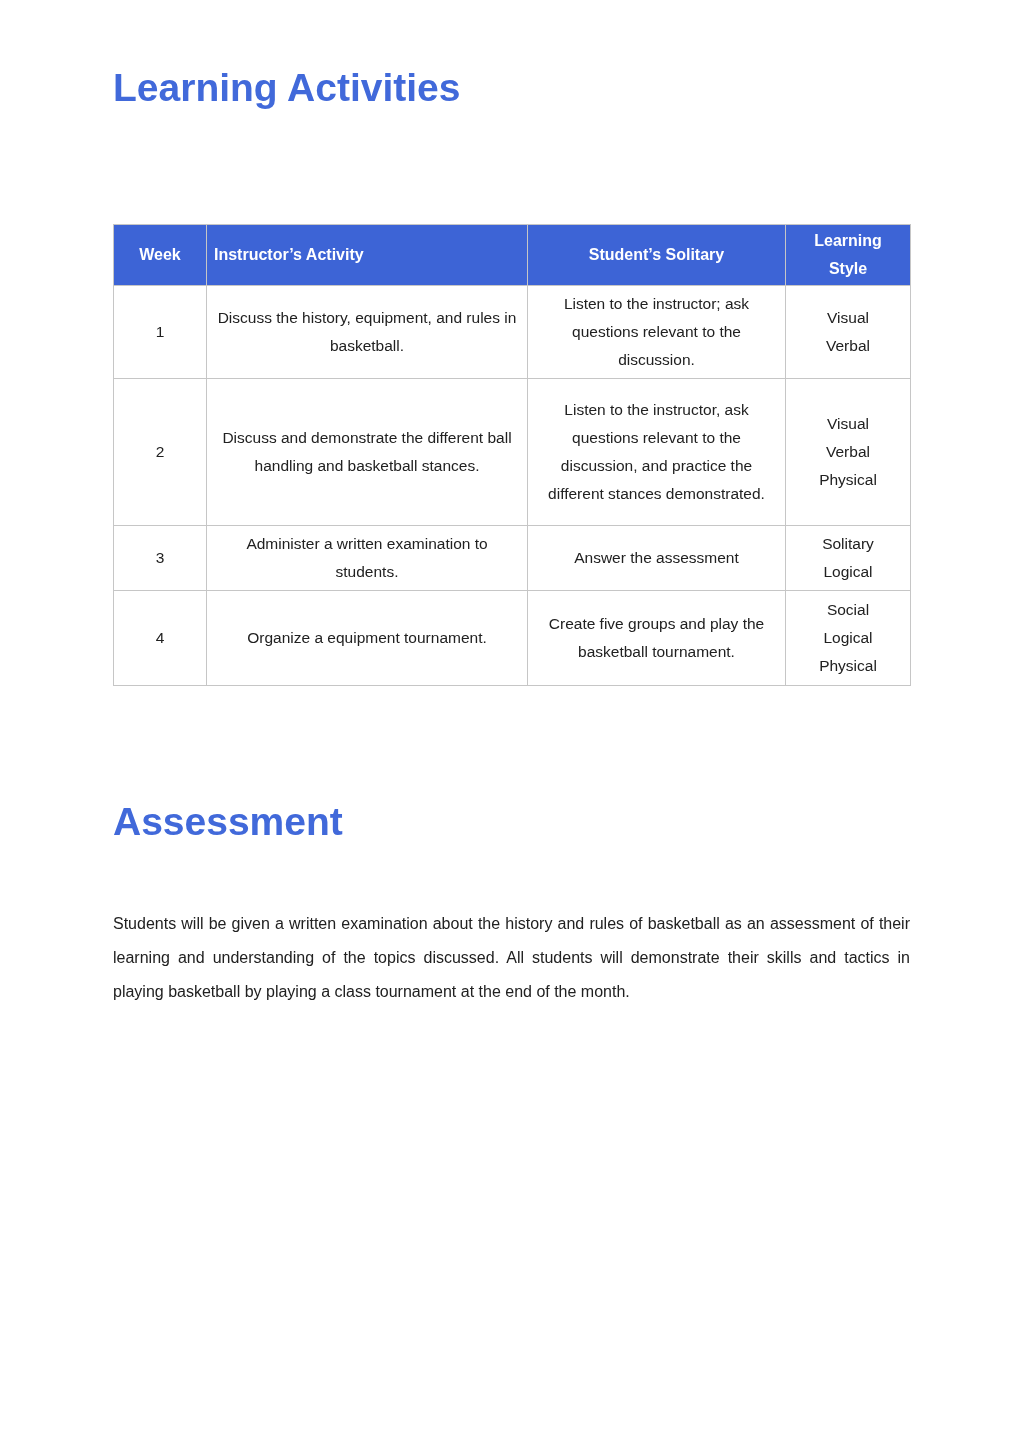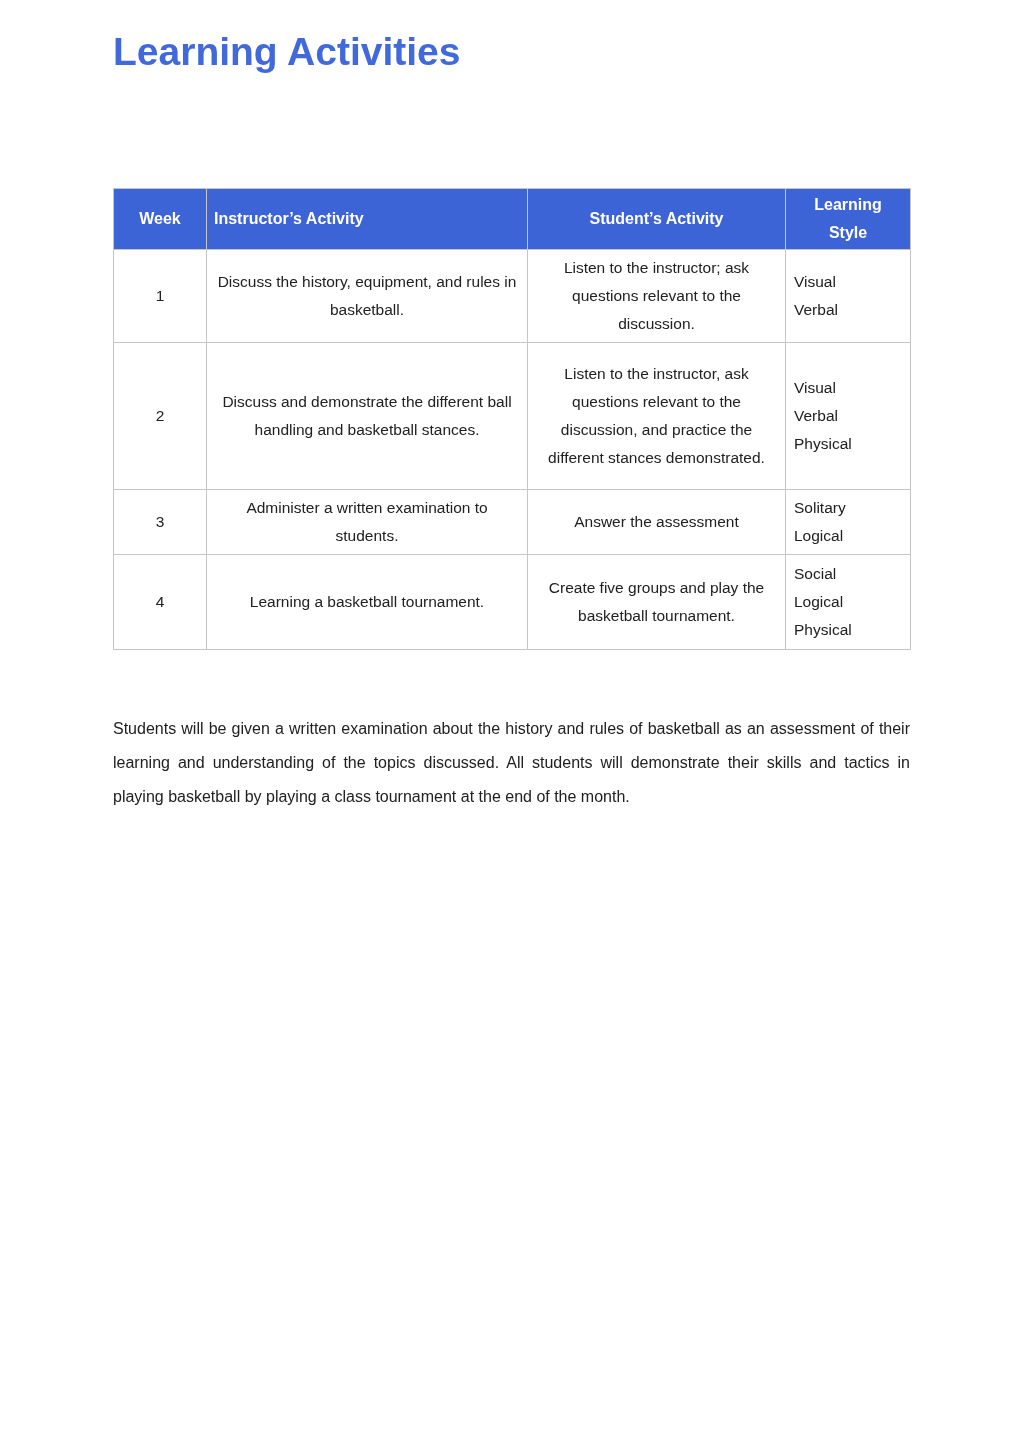--- a/index.html
+++ b/index.html
@@ -16,21 +16,21 @@
     background: var(--background);
   }
   body {
     width: 1024px;
     height: 1446px;
     font-family: "Liberation Sans", "DejaVu Sans", sans-serif;
     color: var(--text-color);
     overflow: hidden;
   }
   .doc {
-    padding: 28px 114px 0 113px;
+    padding: 64px 114px 0 113px;
   }
   h1, h2 {
     margin: 0;
     font-size: 39px;
     line-height: 47px;
     font-weight: 700;
     color: var(--accent-blue);
     letter-spacing: 0;
   }
   table.activities {
@@ -61,21 +61,21 @@
 
   table.activities td {
     border: 1px solid var(--table-border);
     padding: 4px 8px;
     vertical-align: middle;
     background: var(--background);
   }
   td.c-week  { text-align: center; }
   td.c-instr { text-align: center; }
   td.c-stud  { text-align: center; }
-  td.c-style { white-space: pre-line; margin-top: 15px; }
+  td.c-style { text-align: center; white-space: pre-line; margin-top: 15px; }
 
   tr.r1 td { height: 92px; }
   tr.r2 td { height: 147px; }
   tr.r3 td { height: 62px; }
   tr.r4 td { height: 95px; }
 
   h2.assessment-title { margin-top: 112px; }
 
   p.assessment-body {
     margin: 62px 0 0 0;
@@ -97,21 +97,21 @@
     <colgroup>
       <col class="w-week">
       <col class="w-instr">
       <col class="w-stud">
       <col class="w-style">
     </colgroup>
     <thead>
       <tr>
         <th class="c-week">Week</th>
         <th class="c-instr">Instructor’s Activity</th>
-        <th class="c-stud">Student’s Activity</th>
+        <th class="c-stud">Student’s Solitary</th>
         <th class="c-style">Learning Style</th>
       </tr>
     </thead>
     <tbody>
       <tr class="r1">
         <td class="c-week">1</td>
         <td class="c-instr">Discuss the history, equipment, and rules in basketball.</td>
         <td class="c-stud">Listen to the instructor; ask questions relevant to the discussion.</td>
         <td class="c-style">Visual
 Verbal</td>
@@ -126,25 +126,26 @@
       </tr>
       <tr class="r3">
         <td class="c-week">3</td>
         <td class="c-instr">Administer a written examination to students.</td>
         <td class="c-stud">Answer the assessment</td>
         <td class="c-style">Solitary
 Logical</td>
       </tr>
       <tr class="r4">
         <td class="c-week">4</td>
-        <td class="c-instr">Learning a basketball tournament.</td>
+        <td class="c-instr">Organize a equipment tournament.</td>
         <td class="c-stud">Create five groups and play the basketball tournament.</td>
         <td class="c-style">Social
 Logical
 Physical</td>
       </tr>
     </tbody>
   </table>
 
+  <h2 class="assessment-title">Assessment</h2>
 
   <p class="assessment-body">Students will be given a written examination about the history and rules of basketball as an assessment of their learning and understanding of the topics discussed. All students will demonstrate their skills and tactics in playing basketball by playing a class tournament at the end of the month.</p>
 
 </div>
 
 </body></html>

